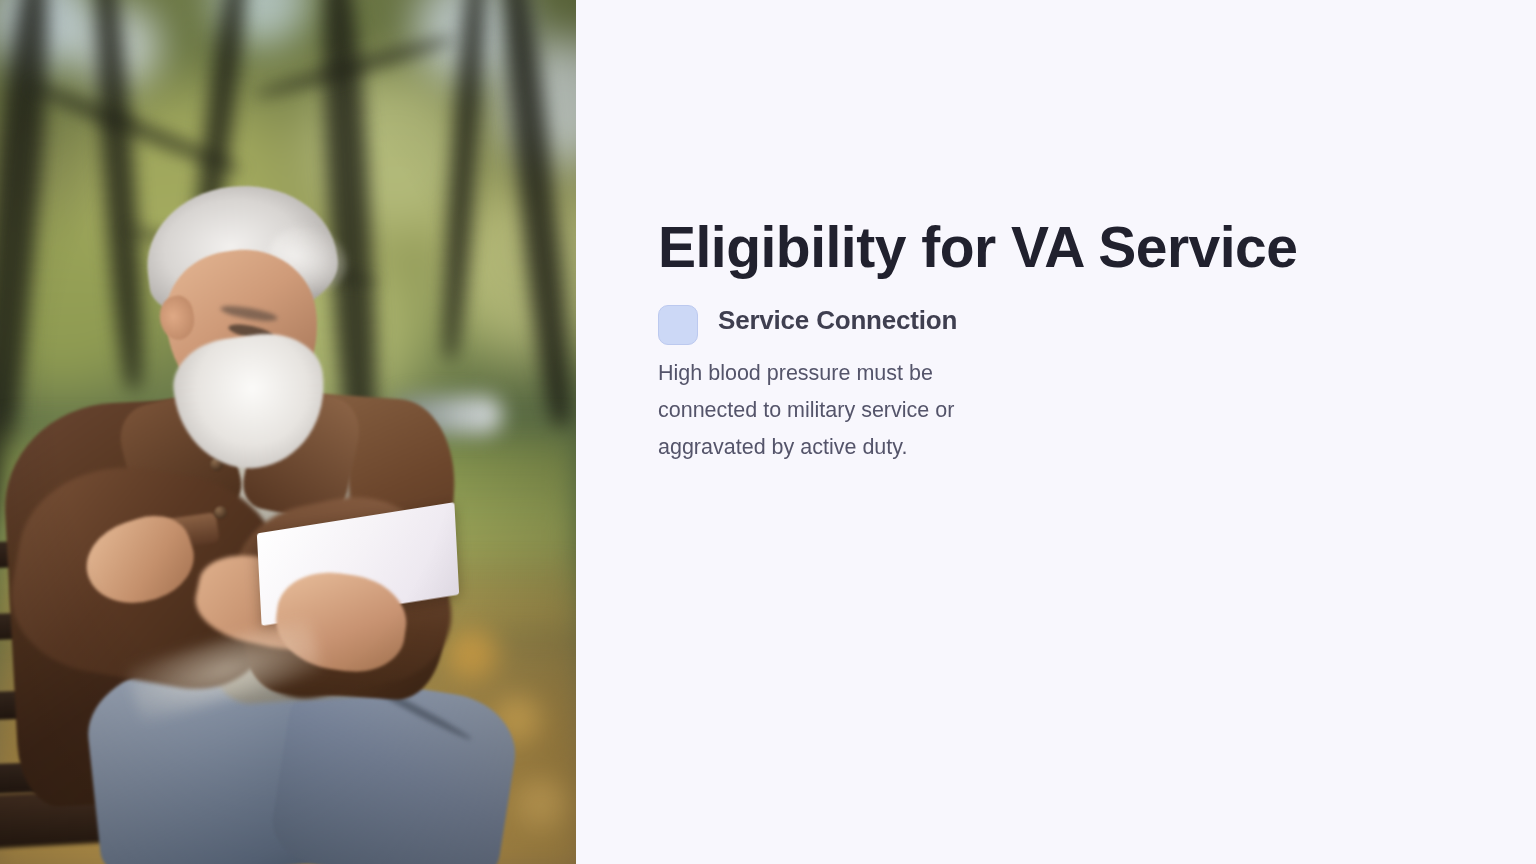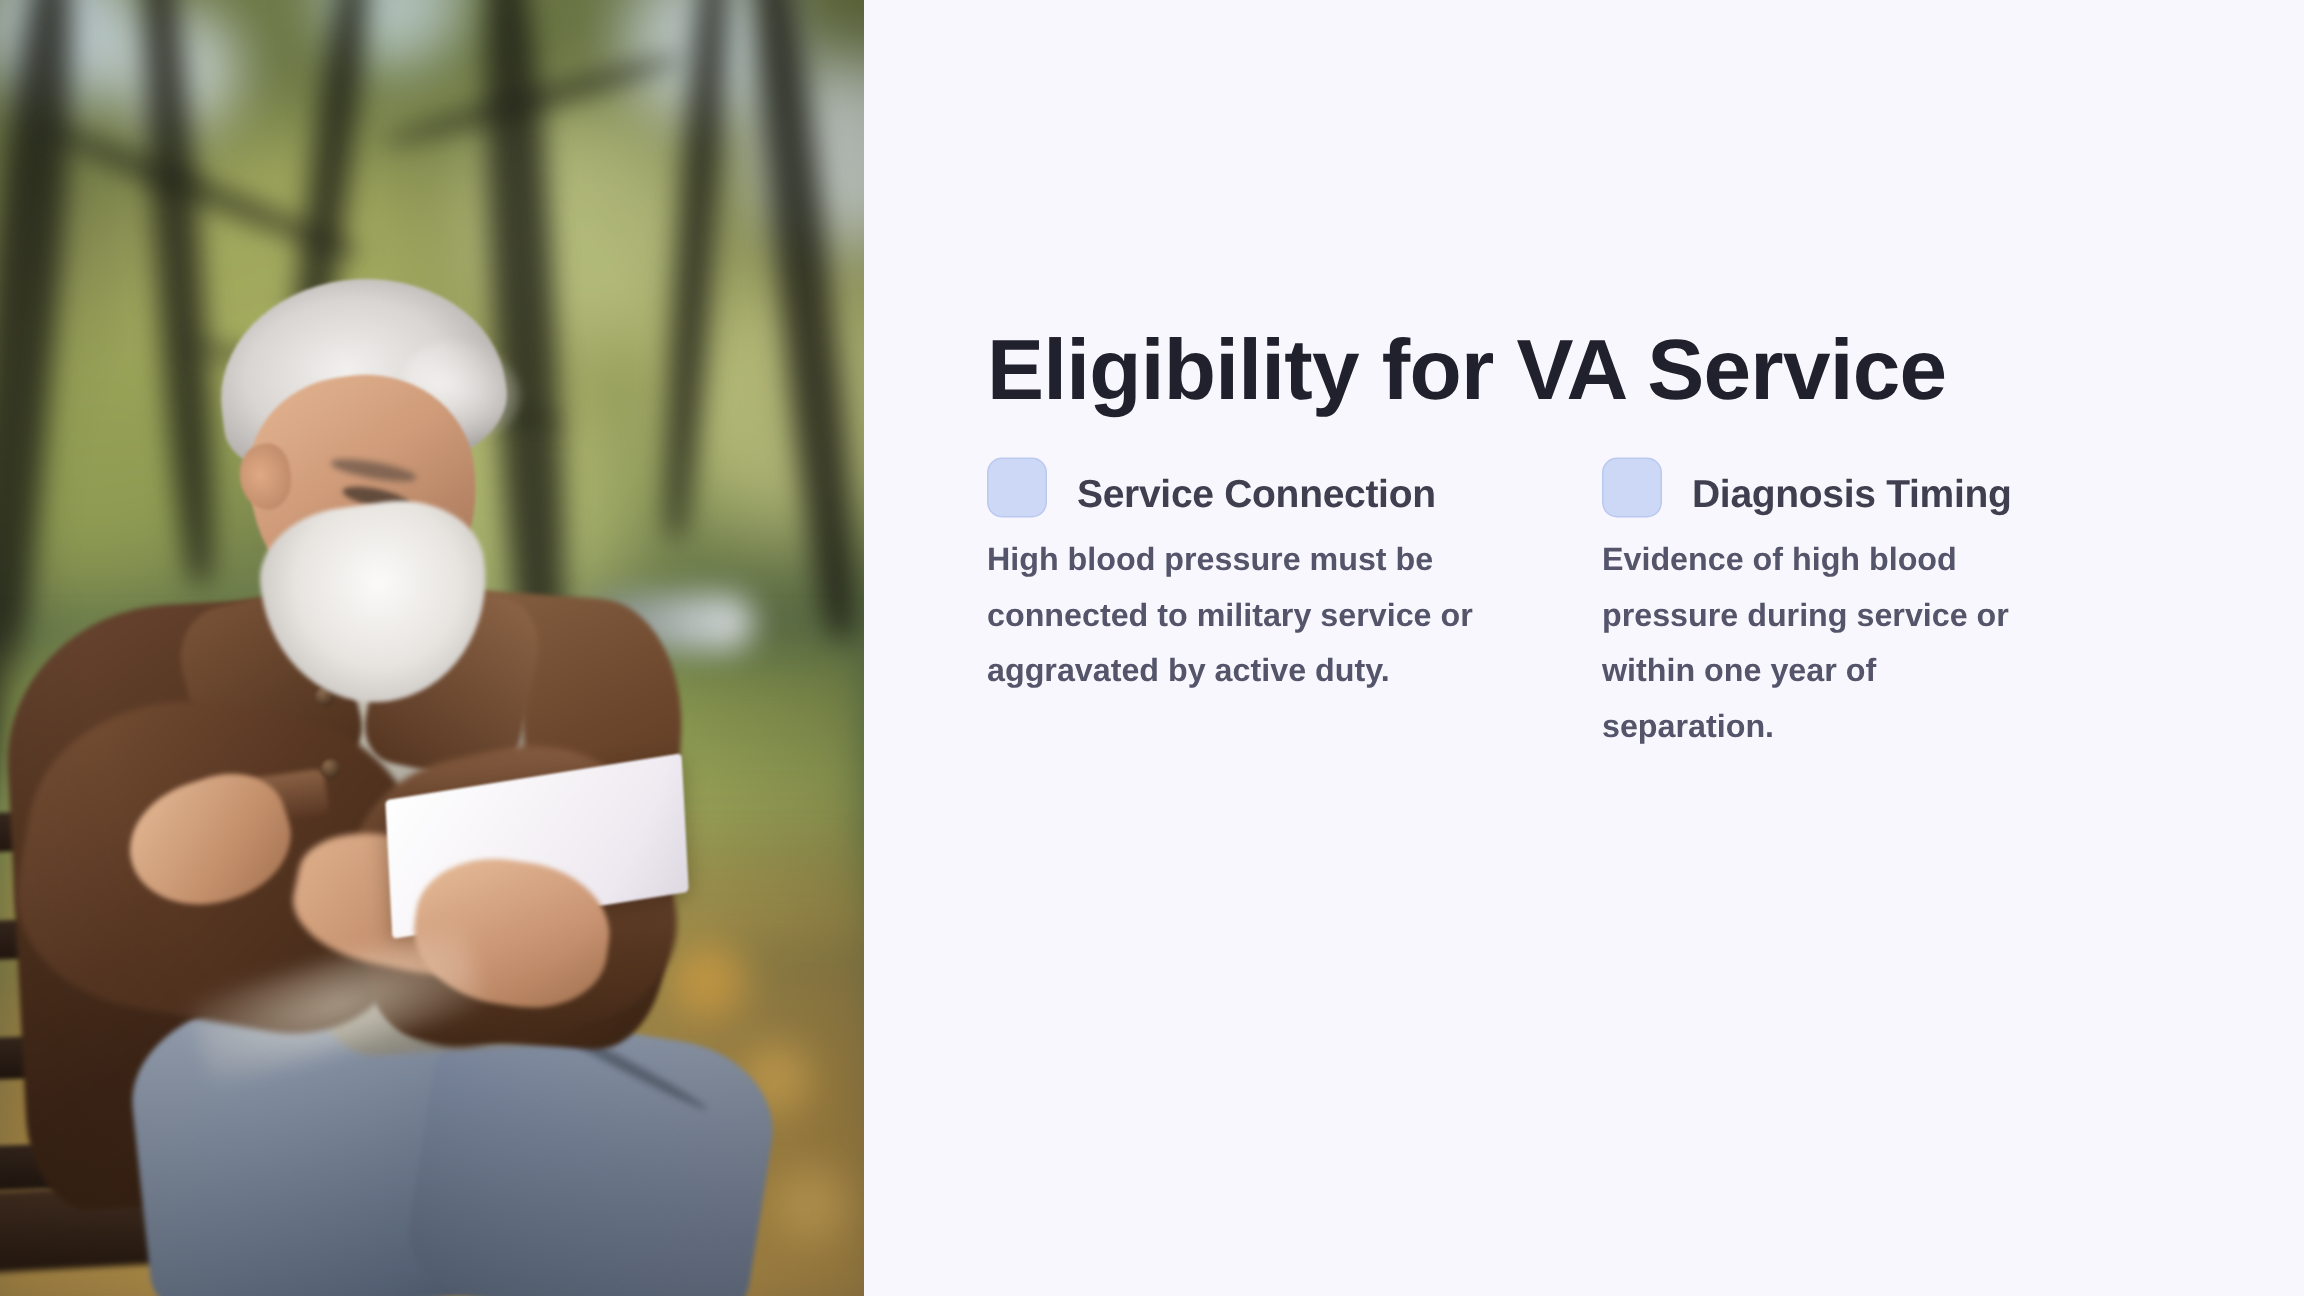--- a/index.html
+++ b/index.html
@@ -439,21 +439,21 @@
 
   .feature {
     display: block;
   }
   .feature.col-1 { width: 410px; }
   .feature.col-2 { width: 390px; }
   .feature.full  { width: 800px; }
 
   .feature-head {
     display: flex;
-    align-items: flex-end;
+    align-items: flex-start;
     gap: 20px;
   }
 
   .feature-icon {
     flex: 0 0 auto;
     width: 40px;
     height: 40px;
     border-radius: 10px;
     background: #ccd8f6;
     border: 1px solid #bcc9ef;
@@ -467,21 +467,21 @@
     letter-spacing: -0.2px;
     line-height: 1.2;
     white-space: nowrap;
   }
 
   .feature-desc {
     margin-top: 10px;
     font-size: 21.5px;
     line-height: 1.72;
     color: #54546a;
-    font-weight: 700;
+    font-weight: 400;
   }
   .feature.col-1 .feature-desc { width: 330px; }
   .feature.col-2 .feature-desc { width: 300px; }
   .feature.full  .feature-desc { width: 740px; }
 </style>
 </head>
 <body>
 
 <div class="slide">
 
@@ -553,26 +553,19 @@
       <div class="feature-row row-top">
 
         <div class="feature col-1">
           <div class="feature-head">
             <span class="feature-icon"></span>
             <span class="feature-title">Service Connection</span>
           </div>
           <p class="feature-desc">High blood pressure must be connected to military service or aggravated by active duty.</p>
         </div>
 
-        <div class="feature col-2">
-          <div class="feature-head">
-            <span class="feature-icon"></span>
-            <span class="feature-title">Diagnosis Timing</span>
-          </div>
-          <p class="feature-desc">Evidence of high blood pressure during service or within one year of separation.</p>
-        </div>
 
       </div>
 
 
     </div>
   </div>
 </div>
 
 </body></html>

